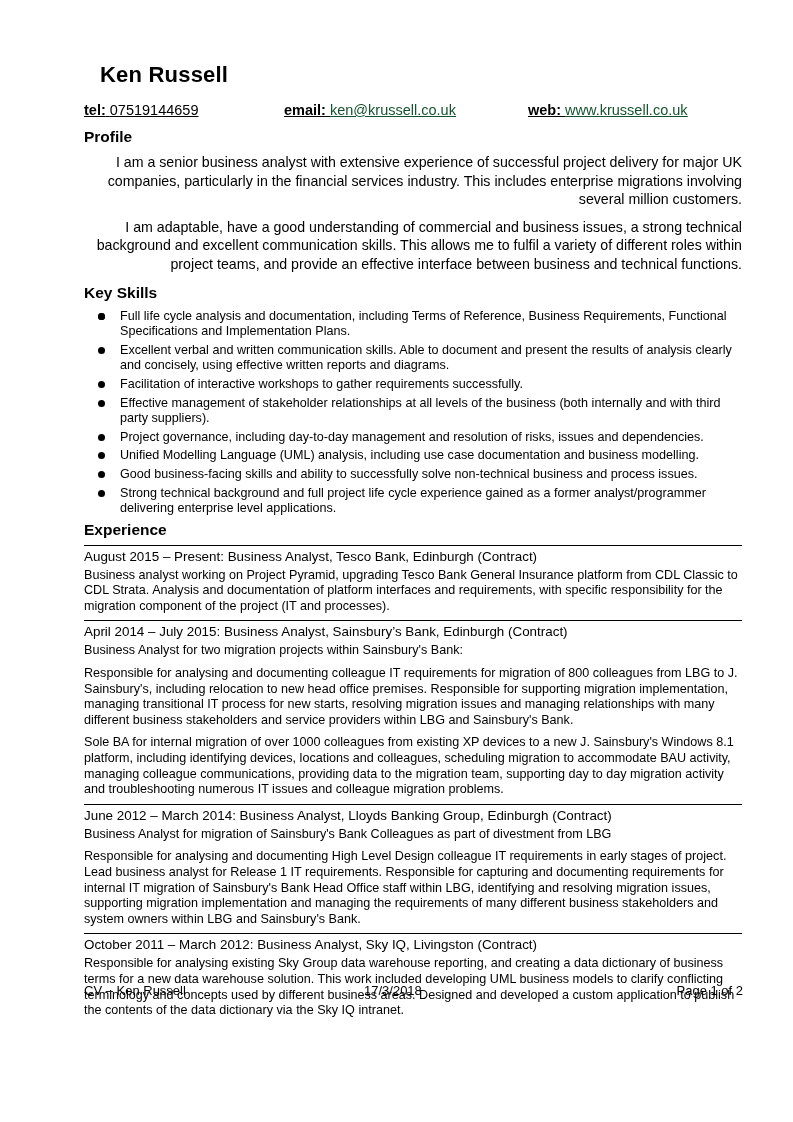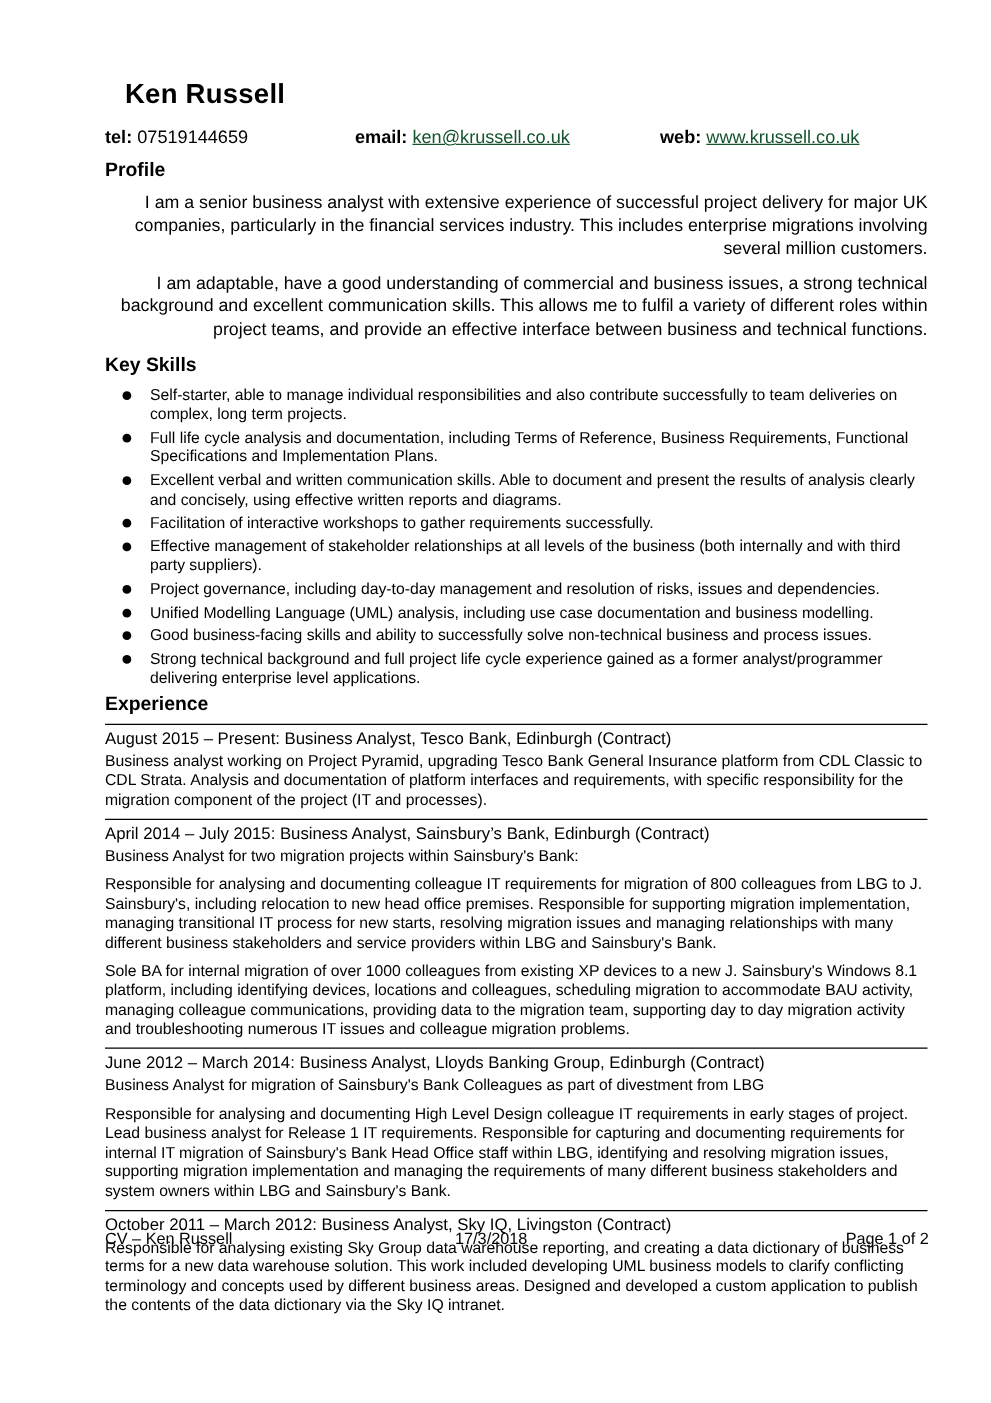--- a/index.html
+++ b/index.html
@@ -35,20 +35,21 @@
     letter-spacing: 0.2px;
     margin: 0 0 13px 16px;
   }
   .contact-row {
     display: flex;
     align-items: baseline;
     font-size: 14.5px;
     line-height: 18px;
     margin: 0 0 8px 0;
     white-space: nowrap;
+    text-decoration: underline;
   }
   .contact-block {
     display: inline-block;
   }
   .contact-block.tel { width: 200px; }
   .contact-block.email { width: 244px; }
   .contact-label {
     font-weight: bold;
   }
   .contact-value {
@@ -166,21 +167,21 @@
     </div>
 
     <h2 class="section-heading">Profile</h2>
     <div>
       <p class="profile-para">I am a senior business analyst with extensive experience of successful project delivery for major UK companies, particularly in the financial services industry. This includes enterprise migrations involving several million customers.</p>
       <p class="profile-para">I am adaptable, have a good understanding of commercial and business issues, a strong technical background and excellent communication skills. This allows me to fulfil a variety of different roles within project teams, and provide an effective interface between business and technical functions.</p>
     </div>
 
     <h2 class="section-heading">Key Skills</h2>
     <ul class="skills">
-      <li><span class="bullet"></span><span>Self-starter, able to manage individual responsibilities and also contribute successfully to team deliveries on complex, long term projects.</span></li>
+      <li><span class="bullet"></span></li>
       <li><span class="bullet"></span><span>Full life cycle analysis and documentation, including Terms of Reference, Business Requirements, Functional Specifications and Implementation Plans.</span></li>
       <li><span class="bullet"></span><span>Excellent verbal and written communication skills. Able to document and present the results of analysis clearly and concisely, using effective written reports and diagrams.</span></li>
       <li><span class="bullet"></span><span>Facilitation of interactive workshops to gather requirements successfully.</span></li>
       <li><span class="bullet"></span><span>Effective management of stakeholder relationships at all levels of the business (both internally and with third party suppliers).</span></li>
       <li><span class="bullet"></span><span>Project governance, including day-to-day management and resolution of risks, issues and dependencies.</span></li>
       <li><span class="bullet"></span><span>Unified Modelling Language (UML) analysis, including use case documentation and business modelling.</span></li>
       <li><span class="bullet"></span><span>Good business-facing skills and ability to successfully solve non-technical business and process issues.</span></li>
       <li><span class="bullet"></span><span>Strong technical background and full project life cycle experience gained as a former analyst/programmer delivering enterprise level applications.</span></li>
     </ul>
 

